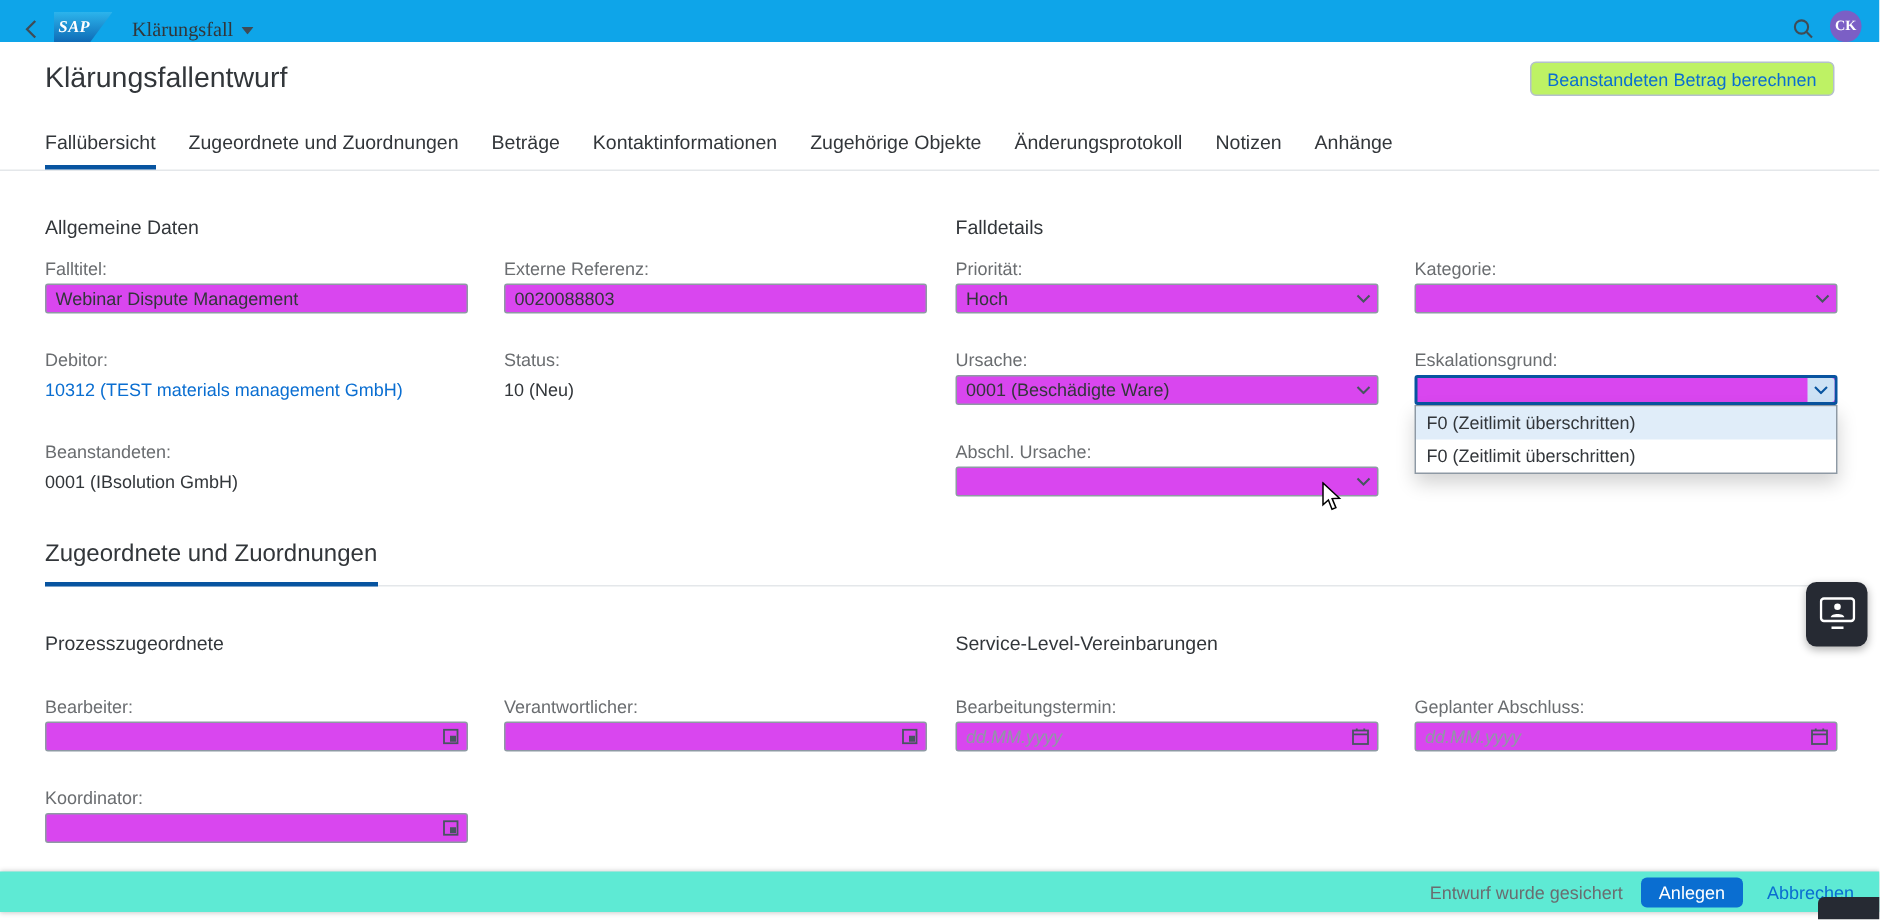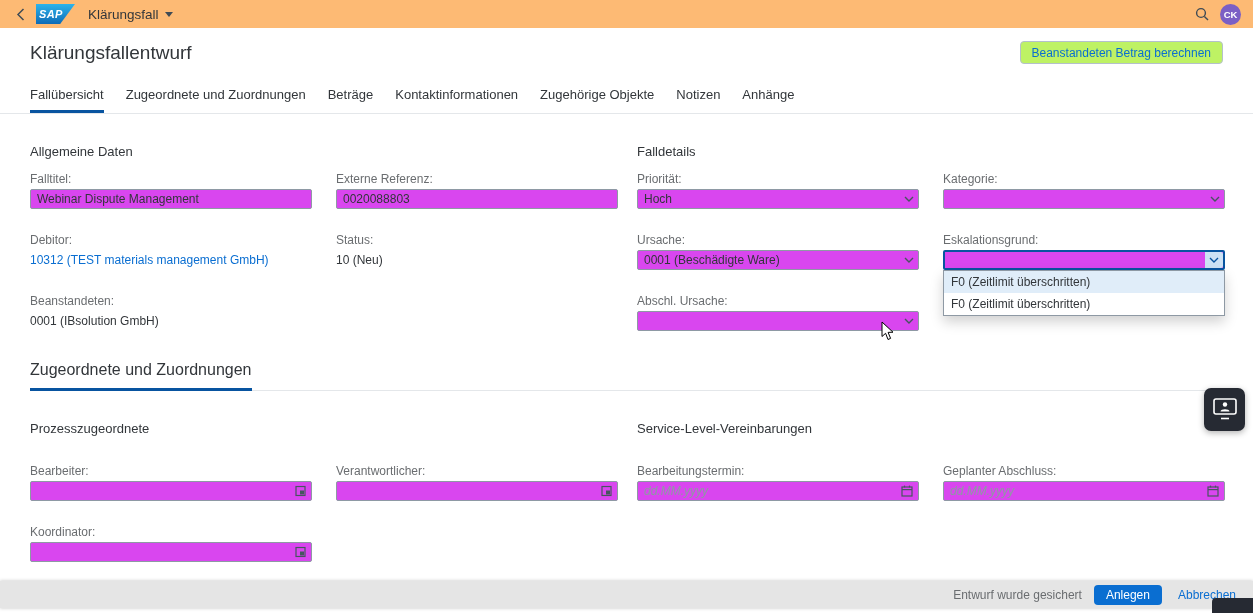--- a/index.html
+++ b/index.html
@@ -8,21 +8,21 @@
   body {
     font-family: "Liberation Sans", sans-serif;
     background: #fff;
     color: #32363a;
     position: relative;
     overflow: hidden;
   }
   button { font-family: inherit; background: none; border: none; cursor: pointer; color: inherit; }
 
   
-  .shell { height: 28px; display: flex; align-items: center; gap: 9px; padding: 0 12px 0 14px; background: #fdba74; }
+  .shell { height: 28px; display: flex; align-items: flex-end; gap: 9px; padding: 0 12px 0 14px; background: #0ea5e9; font-family: Liberation Serif, serif; }
   .icon-btn { display: flex; align-items: center; justify-content: center; padding: 2px; }
   .sap-logo {
     width: 39px; height: 20px;
     background: linear-gradient(180deg, #2cb4ec 0%, #0e6bb6 100%);
     clip-path: polygon(0 0, 100% 0, 62% 100%, 0 100%);
     display: flex; align-items: center; padding-left: 3px;
     color: #fff; font-weight: bold; font-style: italic; font-size: 11px; letter-spacing: .3px;
   }
   .app-title-btn { display: flex; align-items: center; gap: 6px; font-size: 13.5px; color: #32363a; margin-left: 4px; }
   .spacer { flex: 1; }
@@ -79,21 +79,21 @@
   
   .section-block { margin-top: 30px; }
   .section-title { display: inline-block; font-size: 16px; color: #32363a; padding-bottom: 9px; border-bottom: 3px solid var(--accent, #0854a0); }
   .rule { border-bottom: 1px solid #e4e7ea; margin-top: -1px; }
   .subsection-cols { margin-top: 30px; }
   .sub-title { font-size: 13px; font-weight: normal; color: #32363a; margin-bottom: 28px; }
   .amounts-block { margin-top: 26px; }
 
   
   .footer {
-    position: absolute; left: 0; right: 0; bottom: 5px; height: 27px; background: #e5e5e5;
+    position: absolute; left: 0; right: 0; bottom: 5px; height: 27px; background: #5eead4;
     box-shadow: 0 -1px 3px rgba(0,0,0,.12), 0 1px 3px rgba(0,0,0,.12);
     display: flex; align-items: center; justify-content: flex-end; gap: 12px; padding: 0 13px; z-index: 20;
   }
   .draft-text { font-size: 12px; color: var(--label, #6a6d70); }
   .btn-primary { background: var(--link, #0a6ed1); color: #fff; height: 20px; padding: 0 12px; font-size: 12px; border-radius: 4px; }
   .btn-text { color: var(--link, #0a6ed1); font-size: 12px; padding: 0 4px; }
 
   
   .assistant-fab {
     position: absolute; left: 1204px; top: 388px; width: 41px; height: 43px;
@@ -143,20 +143,21 @@
   <h1 class="page-title">Klärungsfallentwurf</h1>
   <button class="btn btn-ghost">Beanstandeten Betrag berechnen</button>
 </div>
 
 <nav class="tabs">
   <div class="tab selected">Fallübersicht</div>
   <div class="tab">Zugeordnete und Zuordnungen</div>
   <div class="tab">Beträge</div>
   <div class="tab">Kontaktinformationen</div>
   <div class="tab">Zugehörige Objekte</div>
+  <div class="tab">Änderungsprotokoll</div>
   <div class="tab">Notizen</div>
   <div class="tab">Anhänge</div>
 </nav>
 
 <main class="content">
 
   <div class="two-col form-area">
 
     <section>
       <h2 class="group-title">Allgemeine Daten</h2>

